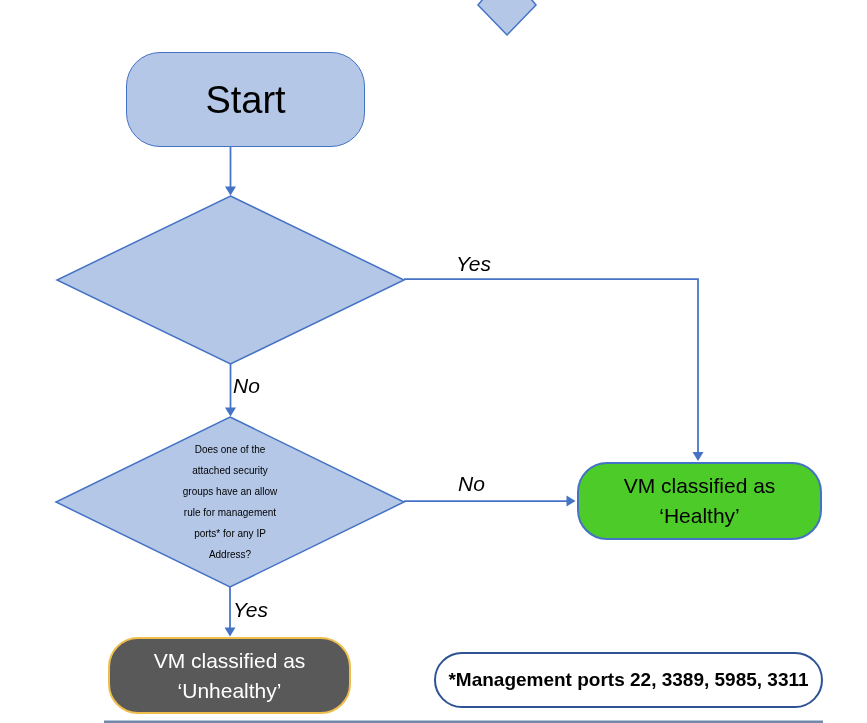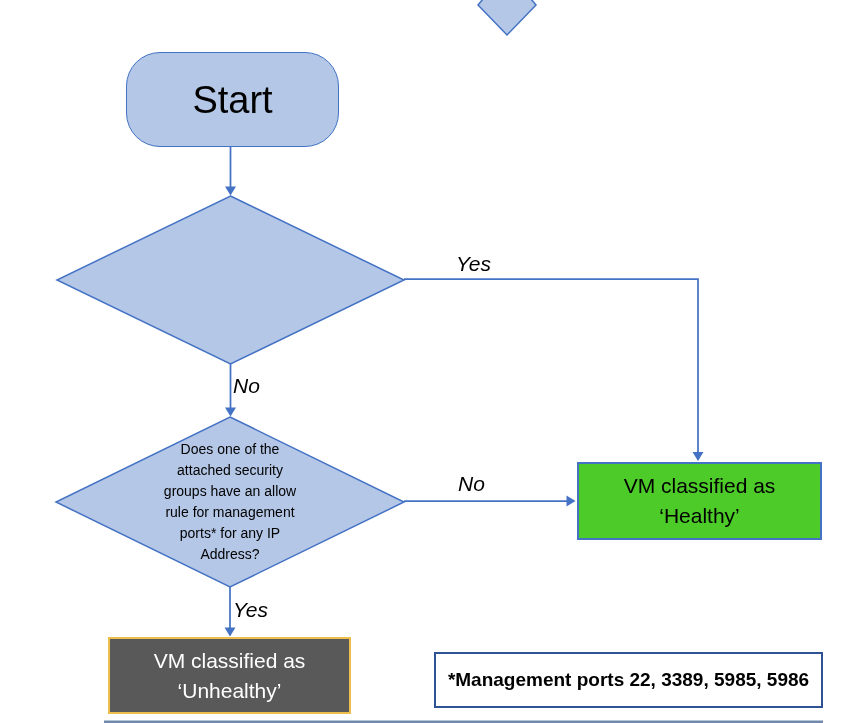--- a/index.html
+++ b/index.html
@@ -4,24 +4,24 @@
 <style>
   html,body { margin:0; padding:0; background:#ffffff; }
   .canvas {
     position:relative; width:867px; height:723px; background:#ffffff;
     font-family:"Liberation Sans", sans-serif; color:#000000; overflow:hidden;
   }
   svg.wires { position:absolute; left:0; top:0; width:867px; height:723px; }
   .node {
     position:absolute; box-sizing:border-box;
     display:flex; align-items:center; justify-content:center;
-    text-align:center; white-space:pre-line;
+    text-align:center; white-space:pre-line;border-radius:30px;
   }
   .node-start {
-    left:126px; top:52px; width:213px; height:95px;
+    left:126px; top:52px; width:239px; height:95px;
     background:#b4c7e7; border:1.5px solid #4472c4; border-radius:34px;
     font-size:38px; line-height:44px;
   }
   .node-healthy {
     left:577px; top:462px; width:245px; height:78px;
     background:#4ccb29; border:2px solid #4472c4;
     font-size:21px; line-height:30px;
   }
   .node-unhealthy {
     left:108px; top:637px; width:243px; height:77px;
@@ -35,21 +35,21 @@
   }
   .diamond-text {
     position:absolute; text-align:center; white-space:pre-line;
   }
   .dtext-jit {
     left:130px; top:234px; width:200px;
     font-size:20px; line-height:30px;
   }
   .dtext-ports {
     left:120px; top:439px; width:220px;
-    font-size:14px; line-height:21px;
+    font-size:10px; line-height:21px;
   }
   .edge-label {
     position:absolute; font-size:21px; line-height:24px;font-style:italic;
   }
   .lbl-jit-yes   { left:456px; top:252px; }
   .lbl-jit-no    { left:233px; top:374px; }
   .lbl-ports-no  { left:458px; top:472px; }
   .lbl-ports-yes { left:233px; top:598px; }
 </style>
 </head>
@@ -99,21 +99,21 @@
     <span>VM classified as
 ‘Healthy’</span>
   </div>
 
   <div class="node node-unhealthy">
     <span>VM classified as
 ‘Unhealthy’</span>
   </div>
 
   <div class="node node-footnote">
-    <span>*Management ports 22, 3389, 5985, 5986</span>
+    <span>*Management ports 22, 3389, 5985, 3311</span>
   </div>
 
   <div class="edge-label lbl-jit-yes">Yes</div>
   <div class="edge-label lbl-jit-no">No</div>
   <div class="edge-label lbl-ports-no">No</div>
   <div class="edge-label lbl-ports-yes">Yes</div>
 
 </div>
 
 </body></html>

